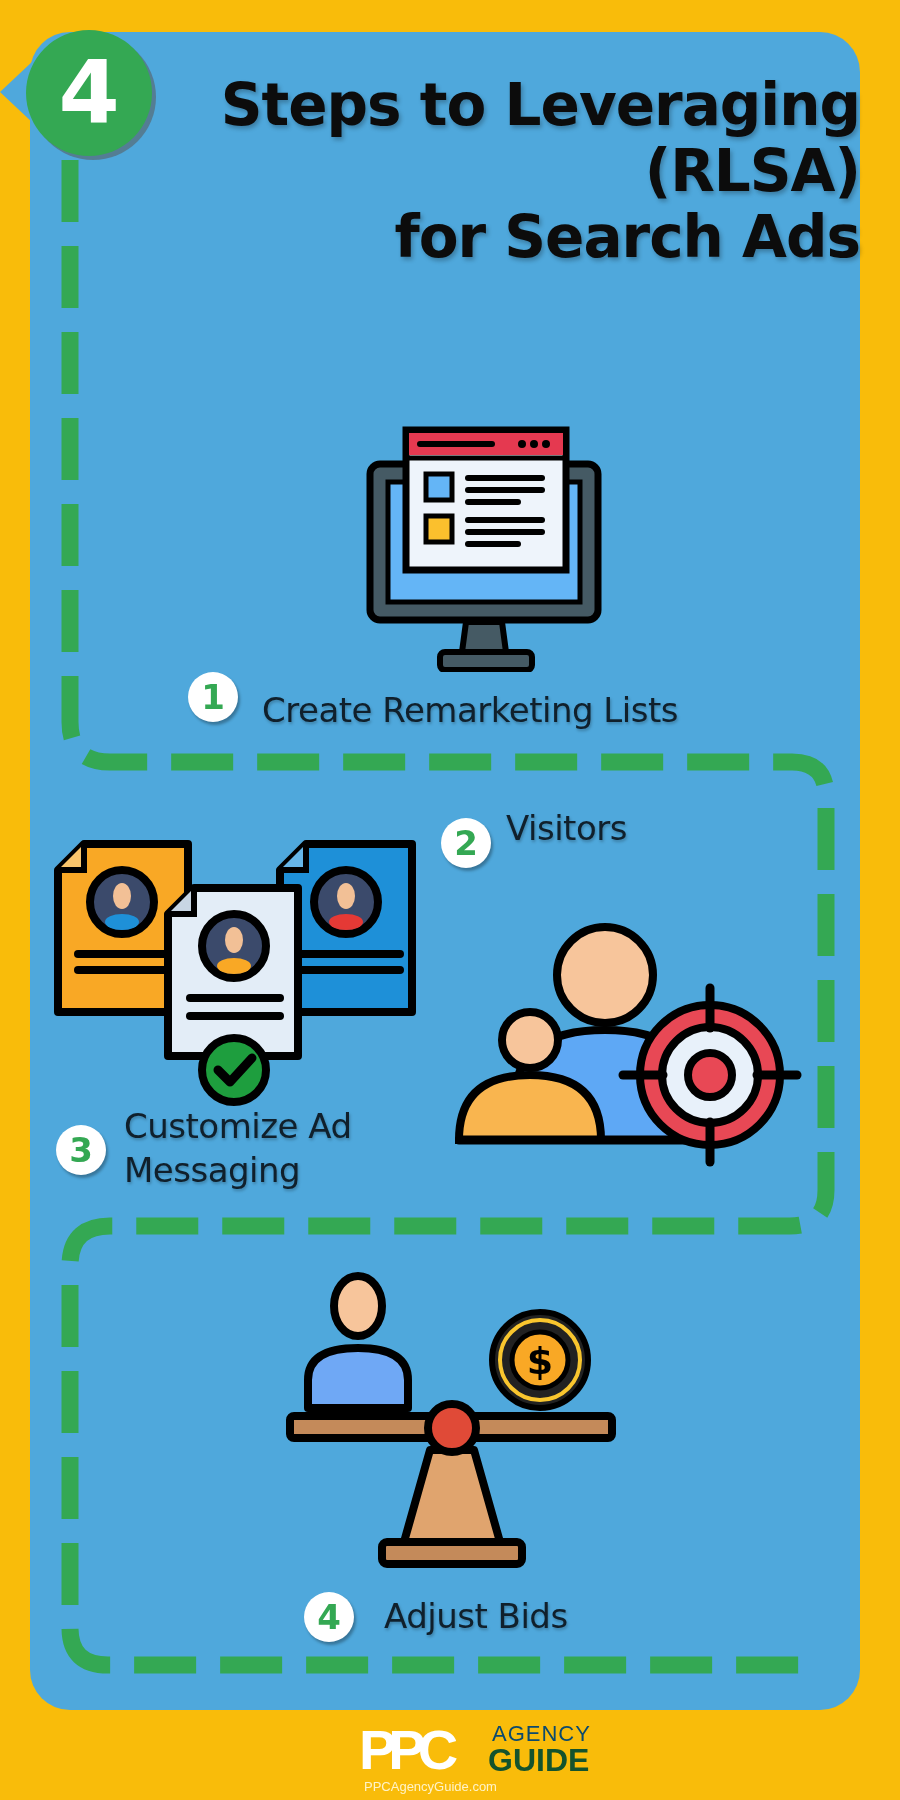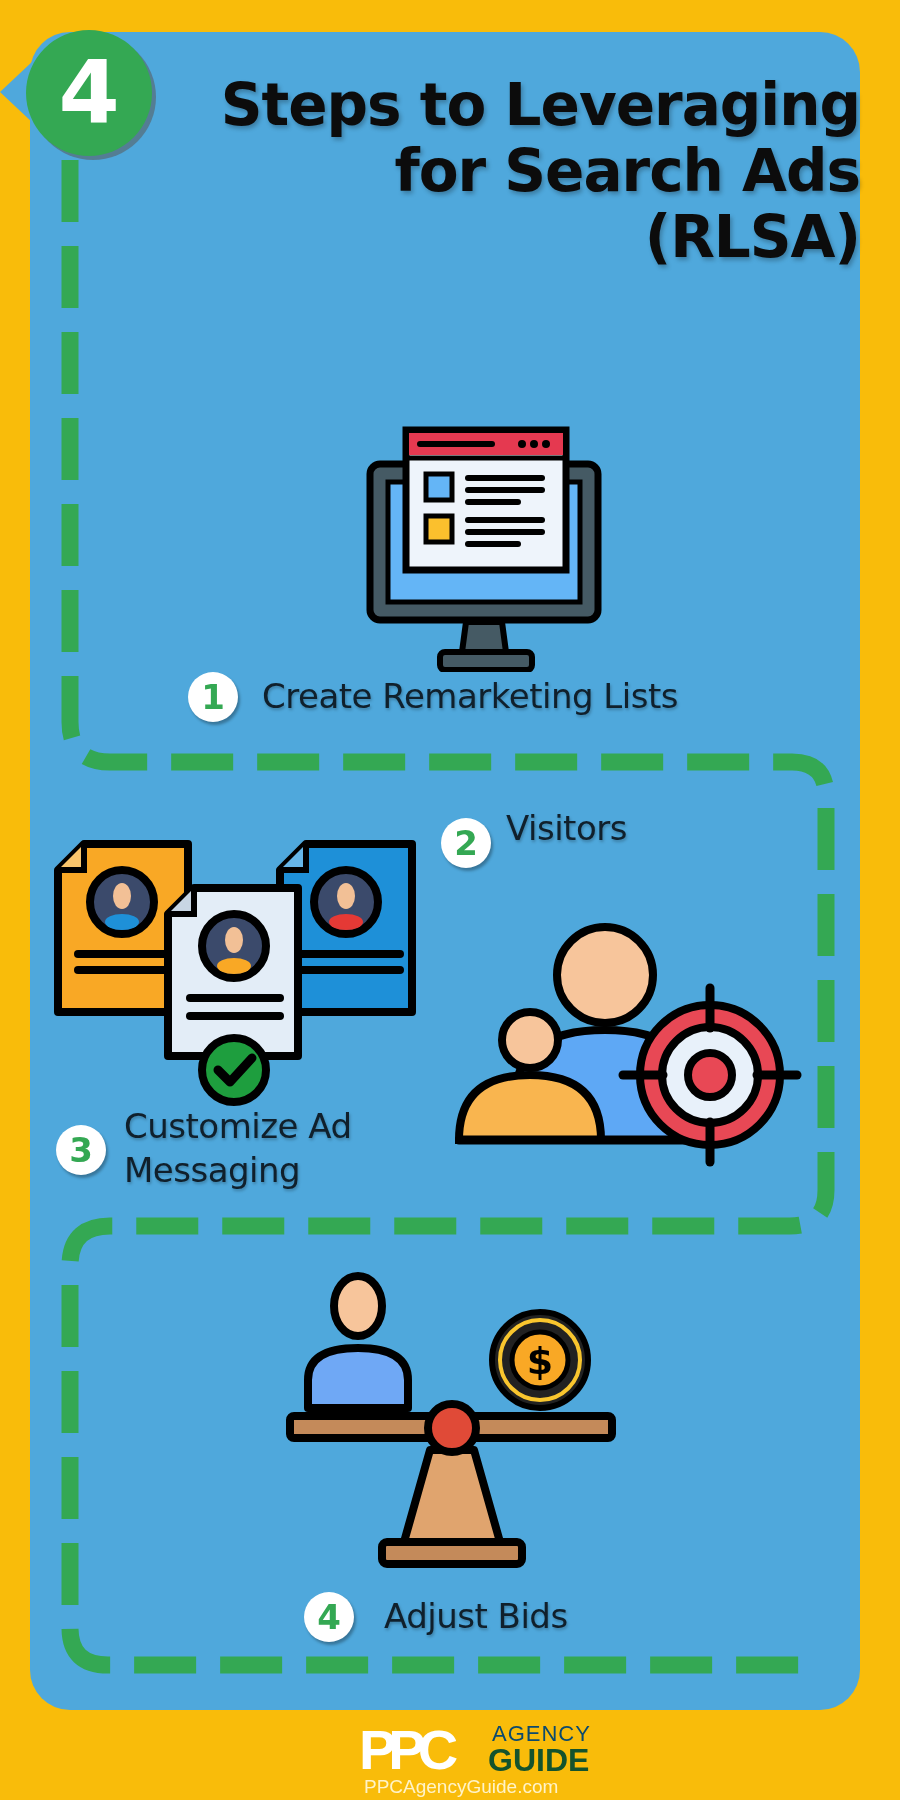--- a/index.html
+++ b/index.html
@@ -53,40 +53,40 @@
   }
   .logo-agency {
     position: absolute; left: 488px; top: 4px; color: #0c4a6e; font-size: 22px; line-height: 24px;
     letter-spacing: 1px; font-family: Liberation Sans, sans-serif;
   }
   .logo-guide {
     position: absolute; left: 484px; top: 26px; color: #14532d; font-weight: bold; font-size: 32px; line-height: 32px;
     font-family: "Liberation Sans", sans-serif;
   }
   .logo-url {
-    position: absolute; left: 360px; top: 59px; color: #FFF3C8; font-size: 19px; line-height: 20px;
+    position: absolute; left: 360px; top: 59px; color: #FFF3C8; font-size: 13px; line-height: 20px;
     font-family: "Liberation Sans", sans-serif;
   }
 </style>
 </head>
 <body>
 
 <div class="panel"></div>
 <div class="notch"></div>
 
 <svg class="path" width="900" height="1800">
   <path d="M70 160 L70 722 Q70 762 110 762 L792 762 Q826 762 826 796 L826 1190 Q826 1226 790 1226 L110 1226 Q70 1226 70 1266 L70 1628 Q70 1665 108 1665 L810 1665" fill="none" stroke="#34A853" stroke-width="17" stroke-dasharray="62 24"></path>
 </svg>
 
 <div class="big-badge">4</div>
 
 <div class="title">
   <div>Steps to Leveraging</div>
+  <div>(RLSA)</div>
   <div>for Search Ads</div>
-  <div>(RLSA)</div>
 </div>
 
 <svg class="icon" style="left:362px;top:412px" width="250" height="260" viewBox="0 0 250 260">
   <rect x="8" y="52" width="228" height="156" rx="10" fill="#455A64" stroke="#000" stroke-width="7"></rect>
   <rect x="26" y="70" width="192" height="120" fill="#64B5F6" stroke="#000" stroke-width="5"></rect>
   <path d="M104 210 L140 210 L144 240 L100 240 Z" fill="#455A64" stroke="#000" stroke-width="6"></path>
   <rect x="78" y="240" width="92" height="18" rx="5" fill="#455A64" stroke="#000" stroke-width="6"></rect>
   <rect x="44" y="18" width="160" height="140" fill="#EEF4FB" stroke="#000" stroke-width="7"></rect>
   <rect x="47" y="21" width="154" height="22" fill="#E53950"></rect>
   <line x1="58" y1="32" x2="130" y2="32" stroke="#000" stroke-width="6" stroke-linecap="round"></line>
@@ -98,21 +98,21 @@
   <rect x="64" y="104" width="26" height="26" fill="#FBC02D" stroke="#000" stroke-width="5"></rect>
   <line x1="106" y1="66" x2="180" y2="66" stroke="#000" stroke-width="6" stroke-linecap="round"></line>
   <line x1="106" y1="78" x2="180" y2="78" stroke="#000" stroke-width="6" stroke-linecap="round"></line>
   <line x1="106" y1="90" x2="156" y2="90" stroke="#000" stroke-width="6" stroke-linecap="round"></line>
   <line x1="106" y1="108" x2="180" y2="108" stroke="#000" stroke-width="6" stroke-linecap="round"></line>
   <line x1="106" y1="120" x2="180" y2="120" stroke="#000" stroke-width="6" stroke-linecap="round"></line>
   <line x1="106" y1="132" x2="156" y2="132" stroke="#000" stroke-width="6" stroke-linecap="round"></line>
 </svg>
 
 <div class="step-num" style="left:188px;top:672px">1</div>
-<div class="step-label" style="left:262px;top:674px">
+<div class="step-label" style="left:262px;top:688px">
   <div>Create Remarketing Lists</div>
 </div>
 
 <div class="step-num" style="left:441px;top:818px">2</div>
 <div class="step-label" style="left:506px;top:806px">
   <div>Visitors</div>
 </div>
 
 <svg class="icon" style="left:455px;top:920px" width="350" height="250" viewBox="0 0 350 250">
   <circle cx="150" cy="55" r="48" fill="#F7C59B" stroke="#000" stroke-width="8"></circle>

